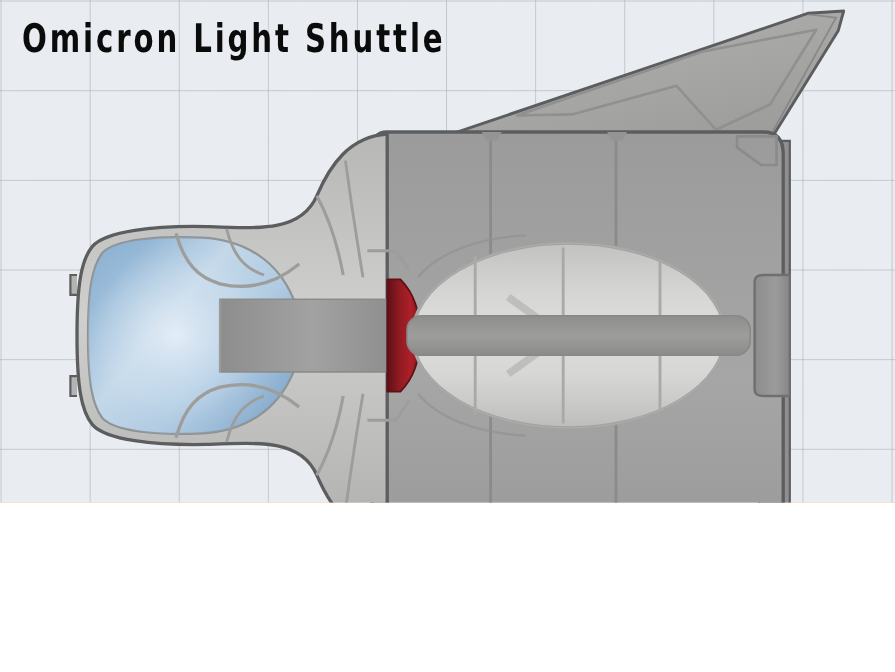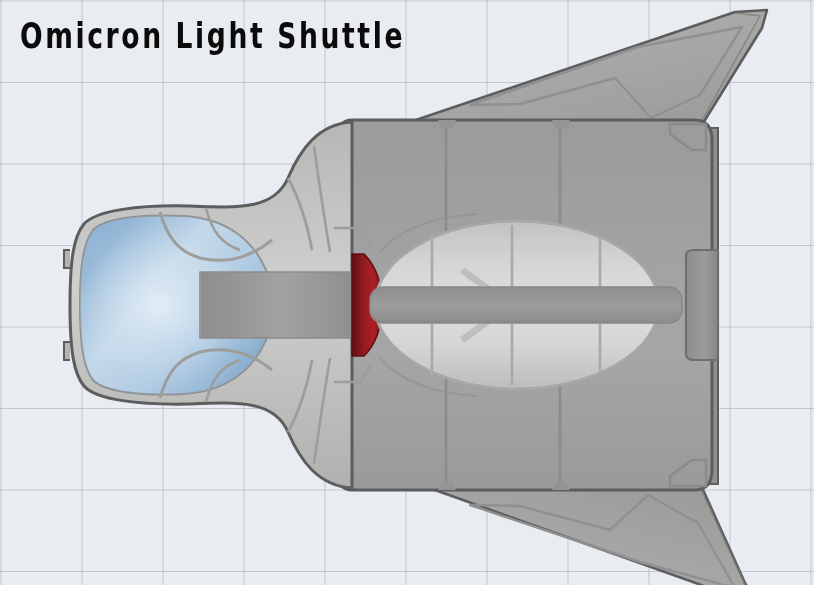--- a/index.html
+++ b/index.html
@@ -3,21 +3,21 @@
 <meta charset="utf-8">
 <style>
   html, body {
     margin: 0;
     padding: 0;
     background: #ffffff;
   }
   #stage {
     position: relative;
     width: 814px;
-    height: 585px;
+    height: 457px;
     overflow: hidden;
     background: #fdba74;
     font-family: "Liberation Sans", sans-serif;
   }
   #grid-bg {
     position: absolute;
     inset: 0;
     background-color: #e9edf1;
     background-image:
       linear-gradient(to right, rgba(160,170,180,0.55) 1.3px, rgba(0,0,0,0) 1.3px),

